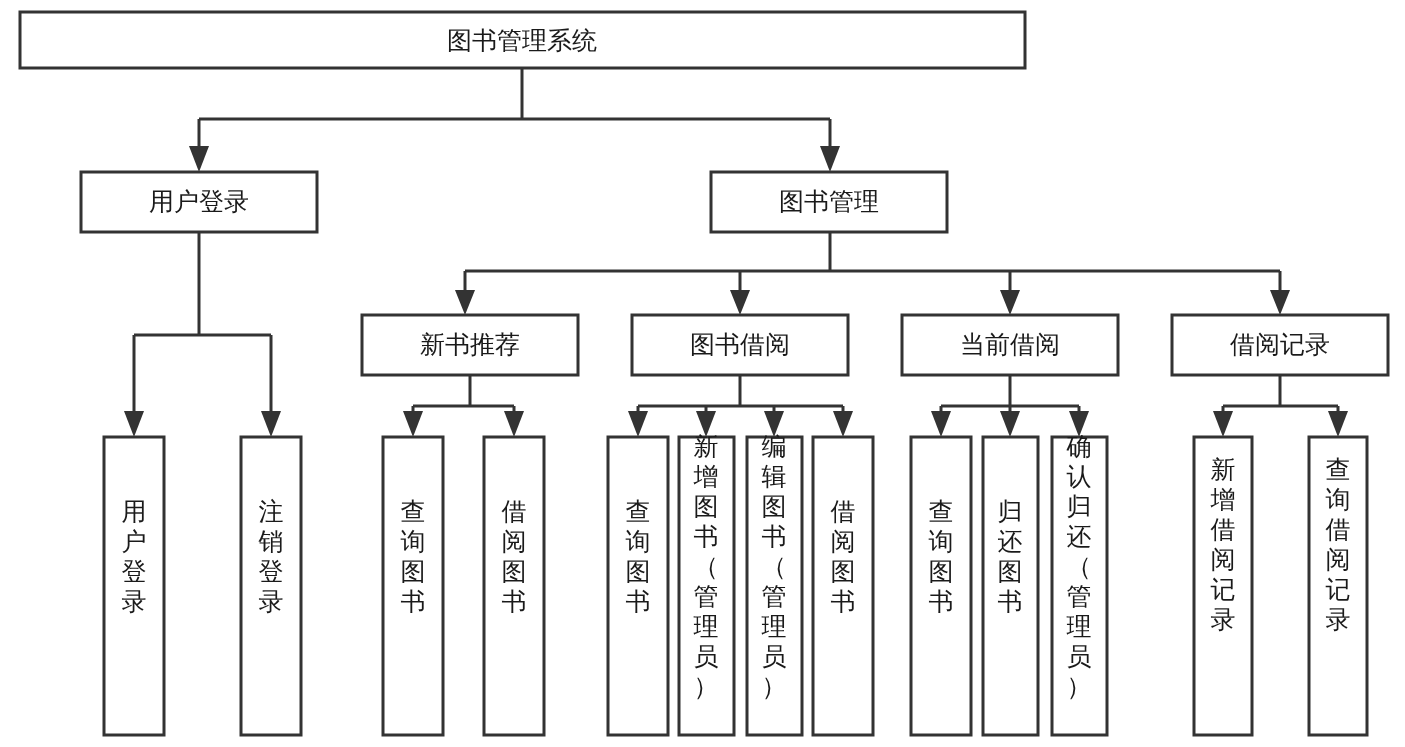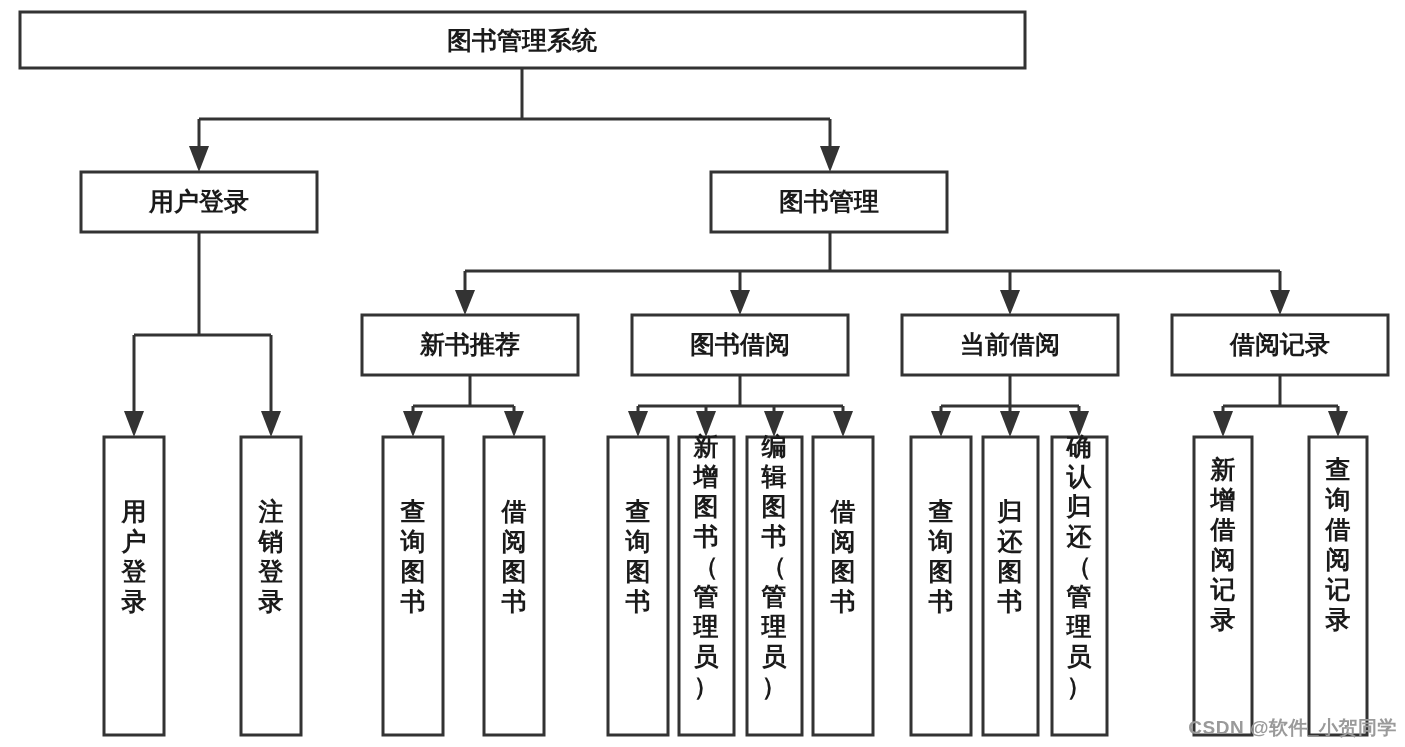--- a/index.html
+++ b/index.html
@@ -11,21 +11,20 @@
     width: 1405px;
     height: 747px;
     font-family: "Liberation Sans", "DejaVu Sans", sans-serif;
     overflow: hidden;
   }
   #diagram-root {
     position: relative;
     width: 1405px;
     height: 747px;
     background: #ffffff;
-    font-weight: bold;
   }
   svg#flow-svg {
     position: absolute;
     left: 0;
     top: 0;
     width: 1405px;
     height: 747px;
     display: block;
   }
   .node-box {
@@ -241,14 +240,13 @@
       <text class="node-label-v" x="1223" y="478"><tspan x="1223" y="478">新</tspan><tspan x="1223" y="508">增</tspan><tspan x="1223" y="538">借</tspan><tspan x="1223" y="568">阅</tspan><tspan x="1223" y="598">记</tspan><tspan x="1223" y="628">录</tspan></text>
     </g>
 
     <g>
       <rect class="node-box" x="1309" y="437" width="58" height="298"></rect>
       <text class="node-label-v" x="1338" y="478"><tspan x="1338" y="478">查</tspan><tspan x="1338" y="508">询</tspan><tspan x="1338" y="538">借</tspan><tspan x="1338" y="568">阅</tspan><tspan x="1338" y="598">记</tspan><tspan x="1338" y="628">录</tspan></text>
     </g>
 
   </svg>
 
-  <div class="watermark">CSDN @软件_小贺同学</div>
 </div>
 
 </body></html>

